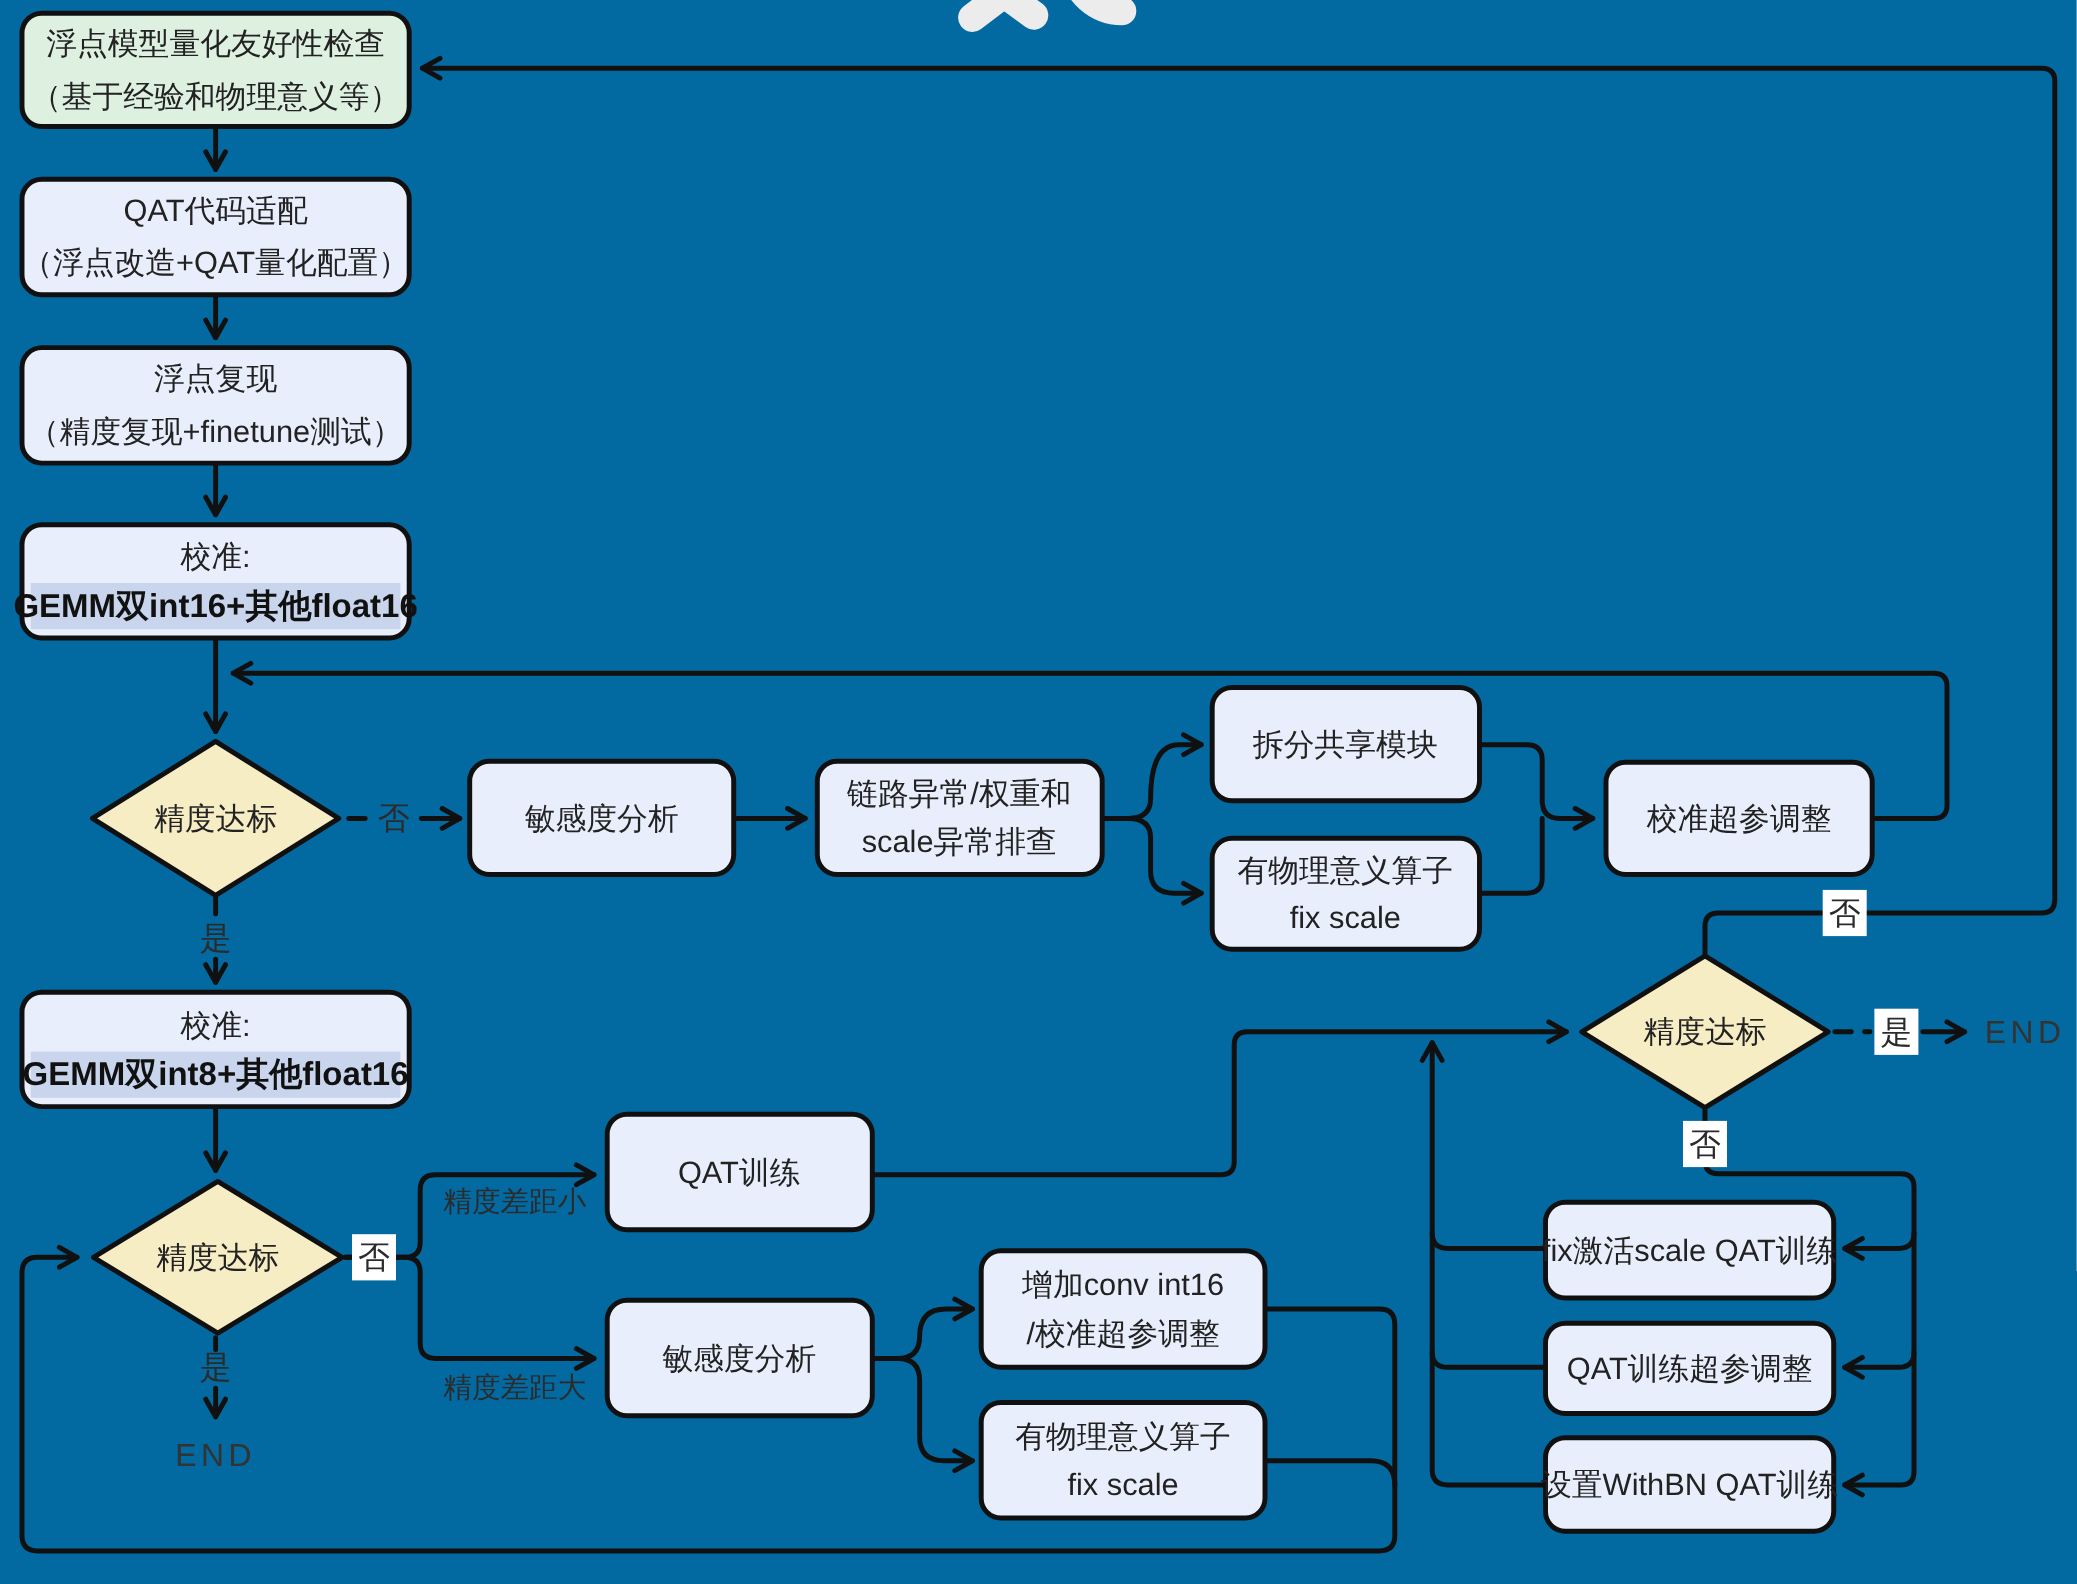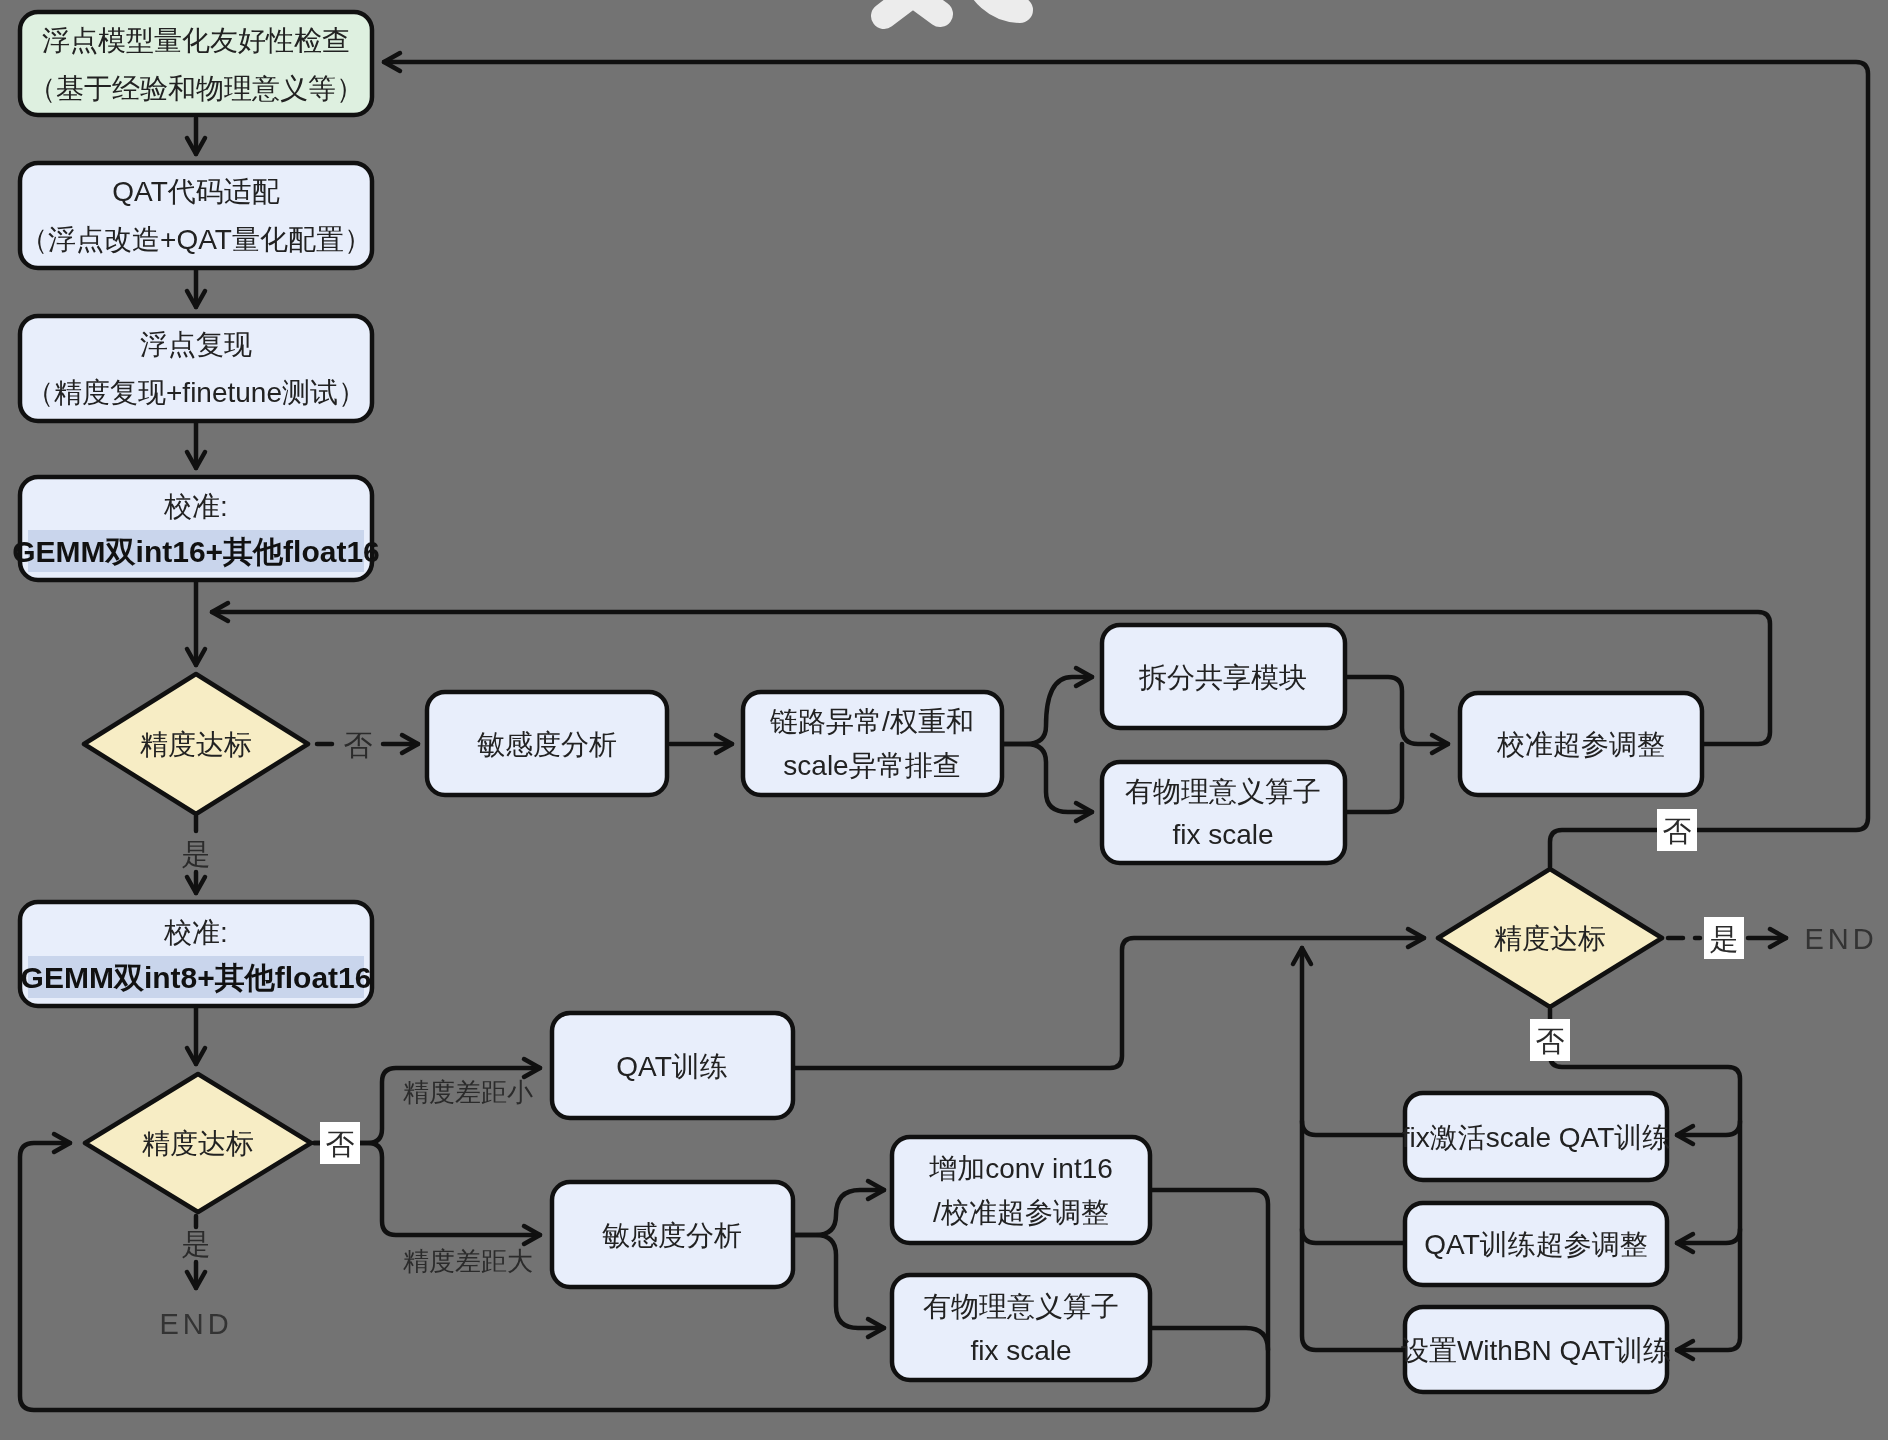--- a/index.html
+++ b/index.html
@@ -1,17 +1,17 @@
 <!DOCTYPE html>
 <html><head>
 <meta charset="utf-8">
 <style>
   html,body{margin:0;padding:0;background:#ffffff;}
   body{font-family:"Liberation Sans", sans-serif;}
-  .stage{width:1888px;height:1440px;position:relative;background:#737373;overflow:hidden;}
+  .stage{width:1888px;height:1440px;position:relative;background:#0369a1;overflow:hidden;}
   svg{display:block;}
   .edges path{fill:none;stroke-width:4.5;stroke-linecap:round;stroke-linejoin:round;}
   .edges path.dash{stroke-dasharray:15 12;}
   .nodes rect.box{stroke:#101010;stroke-width:4.5;}
   .nodes polygon.diamond{stroke:#101010;stroke-width:4.5;stroke-linejoin:round;}
   .nodes rect.band{stroke:none;}
   text{text-anchor:middle;dominant-baseline:central;}
   .nodes text{font-size:28px;fill:#222222;}
   .nodes text.b{font-weight:bold;font-size:30px;fill:#111111;}
   .labels text{font-size:29px;fill:#2b2b2b;}

